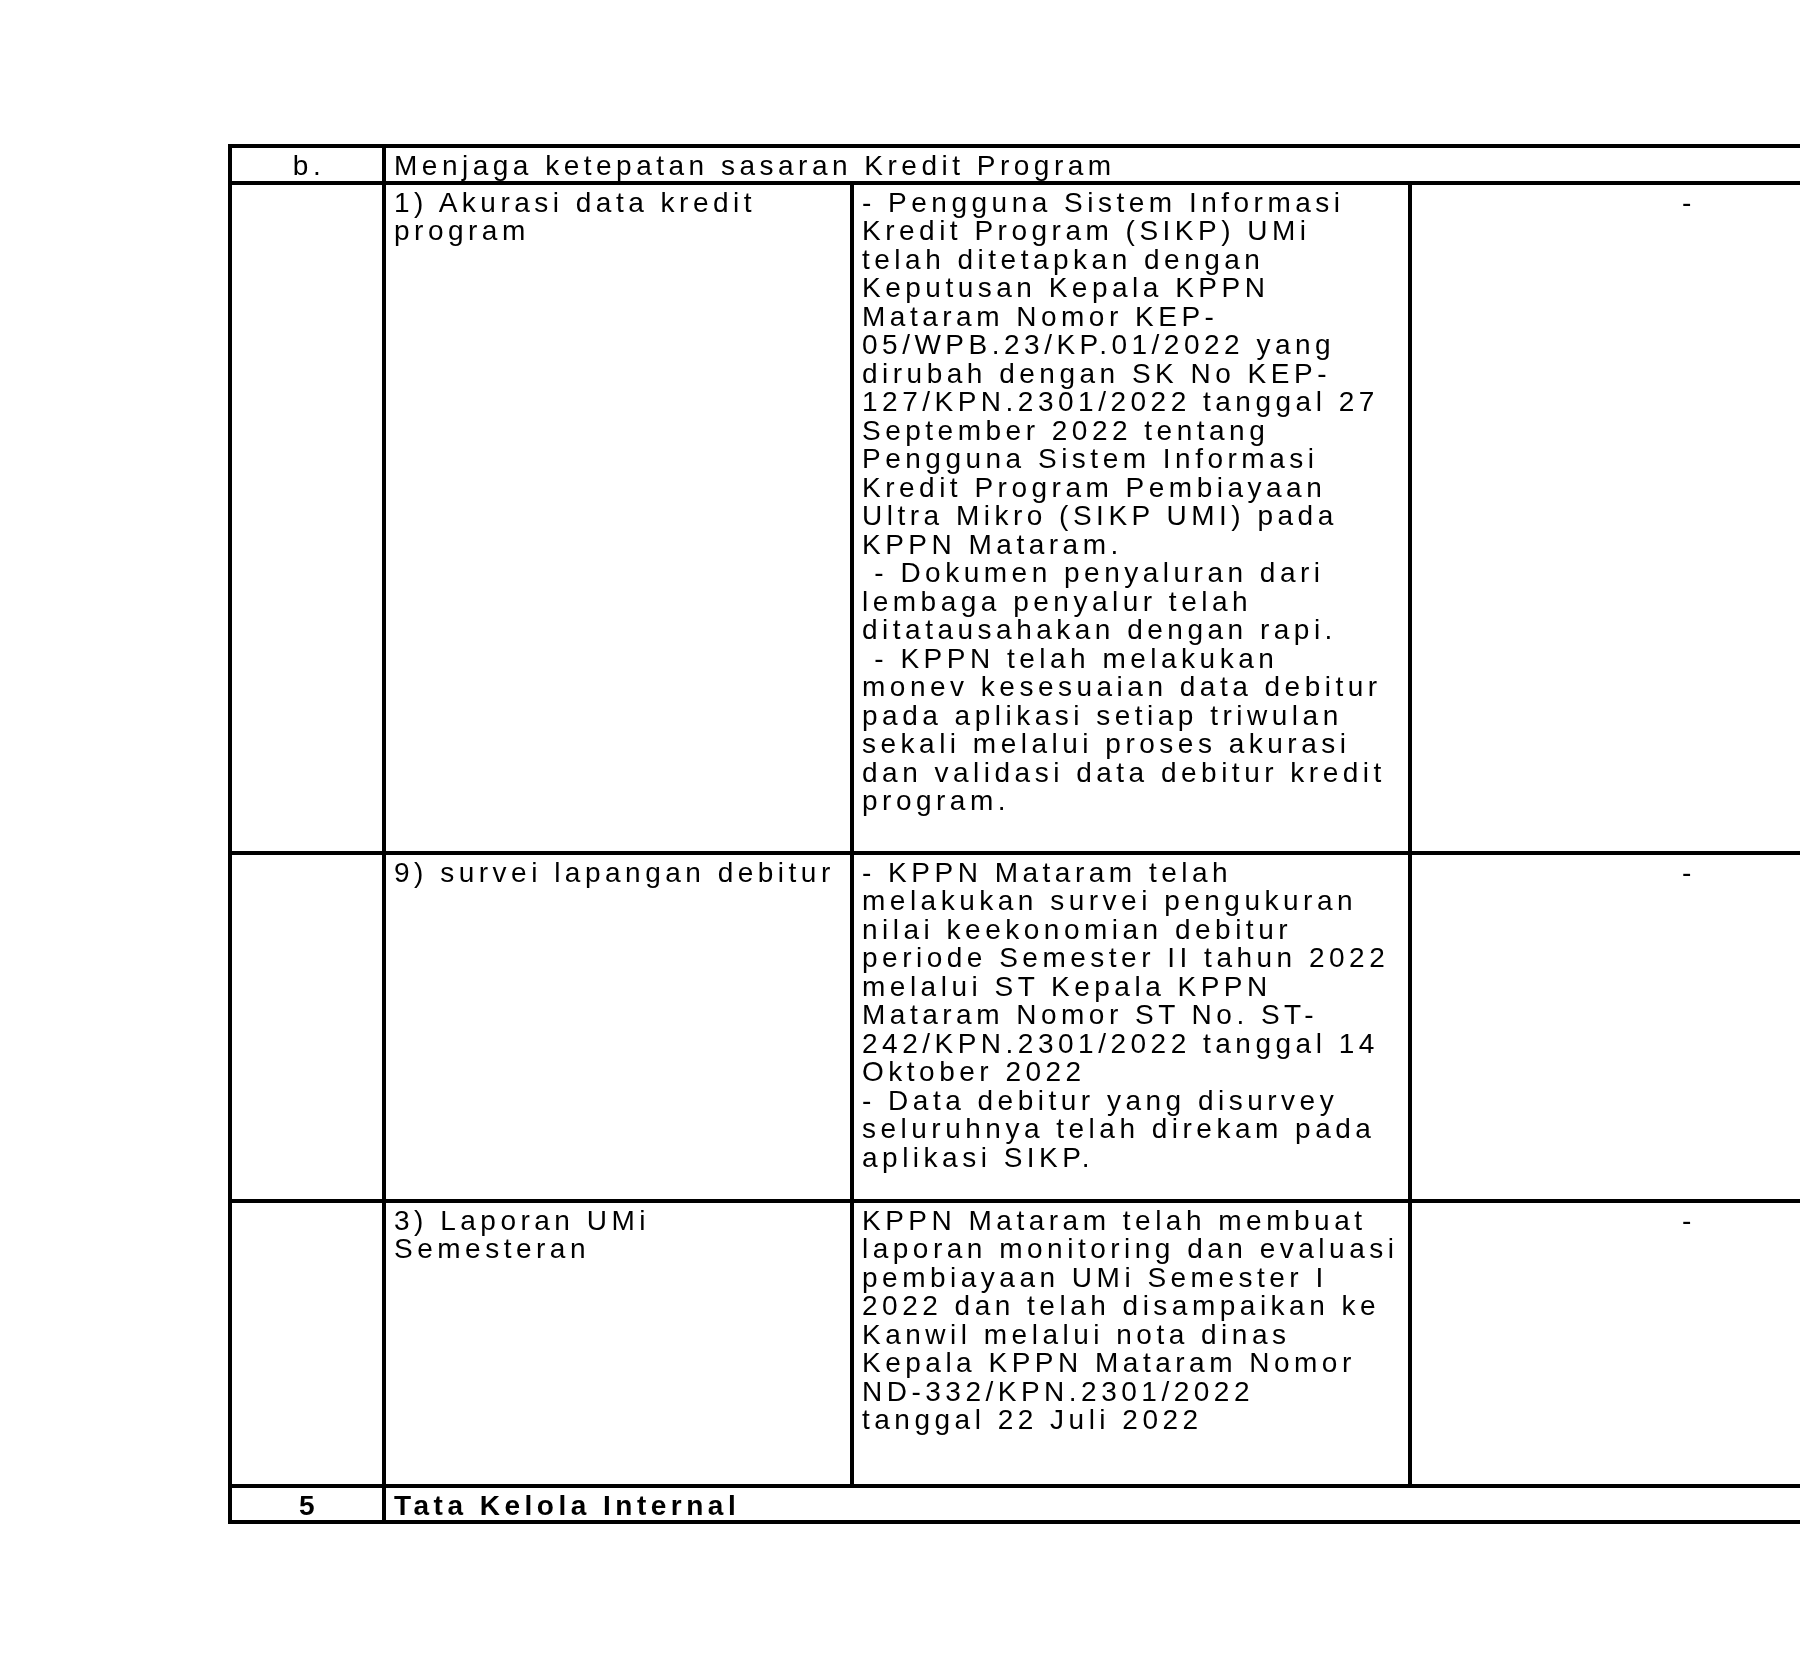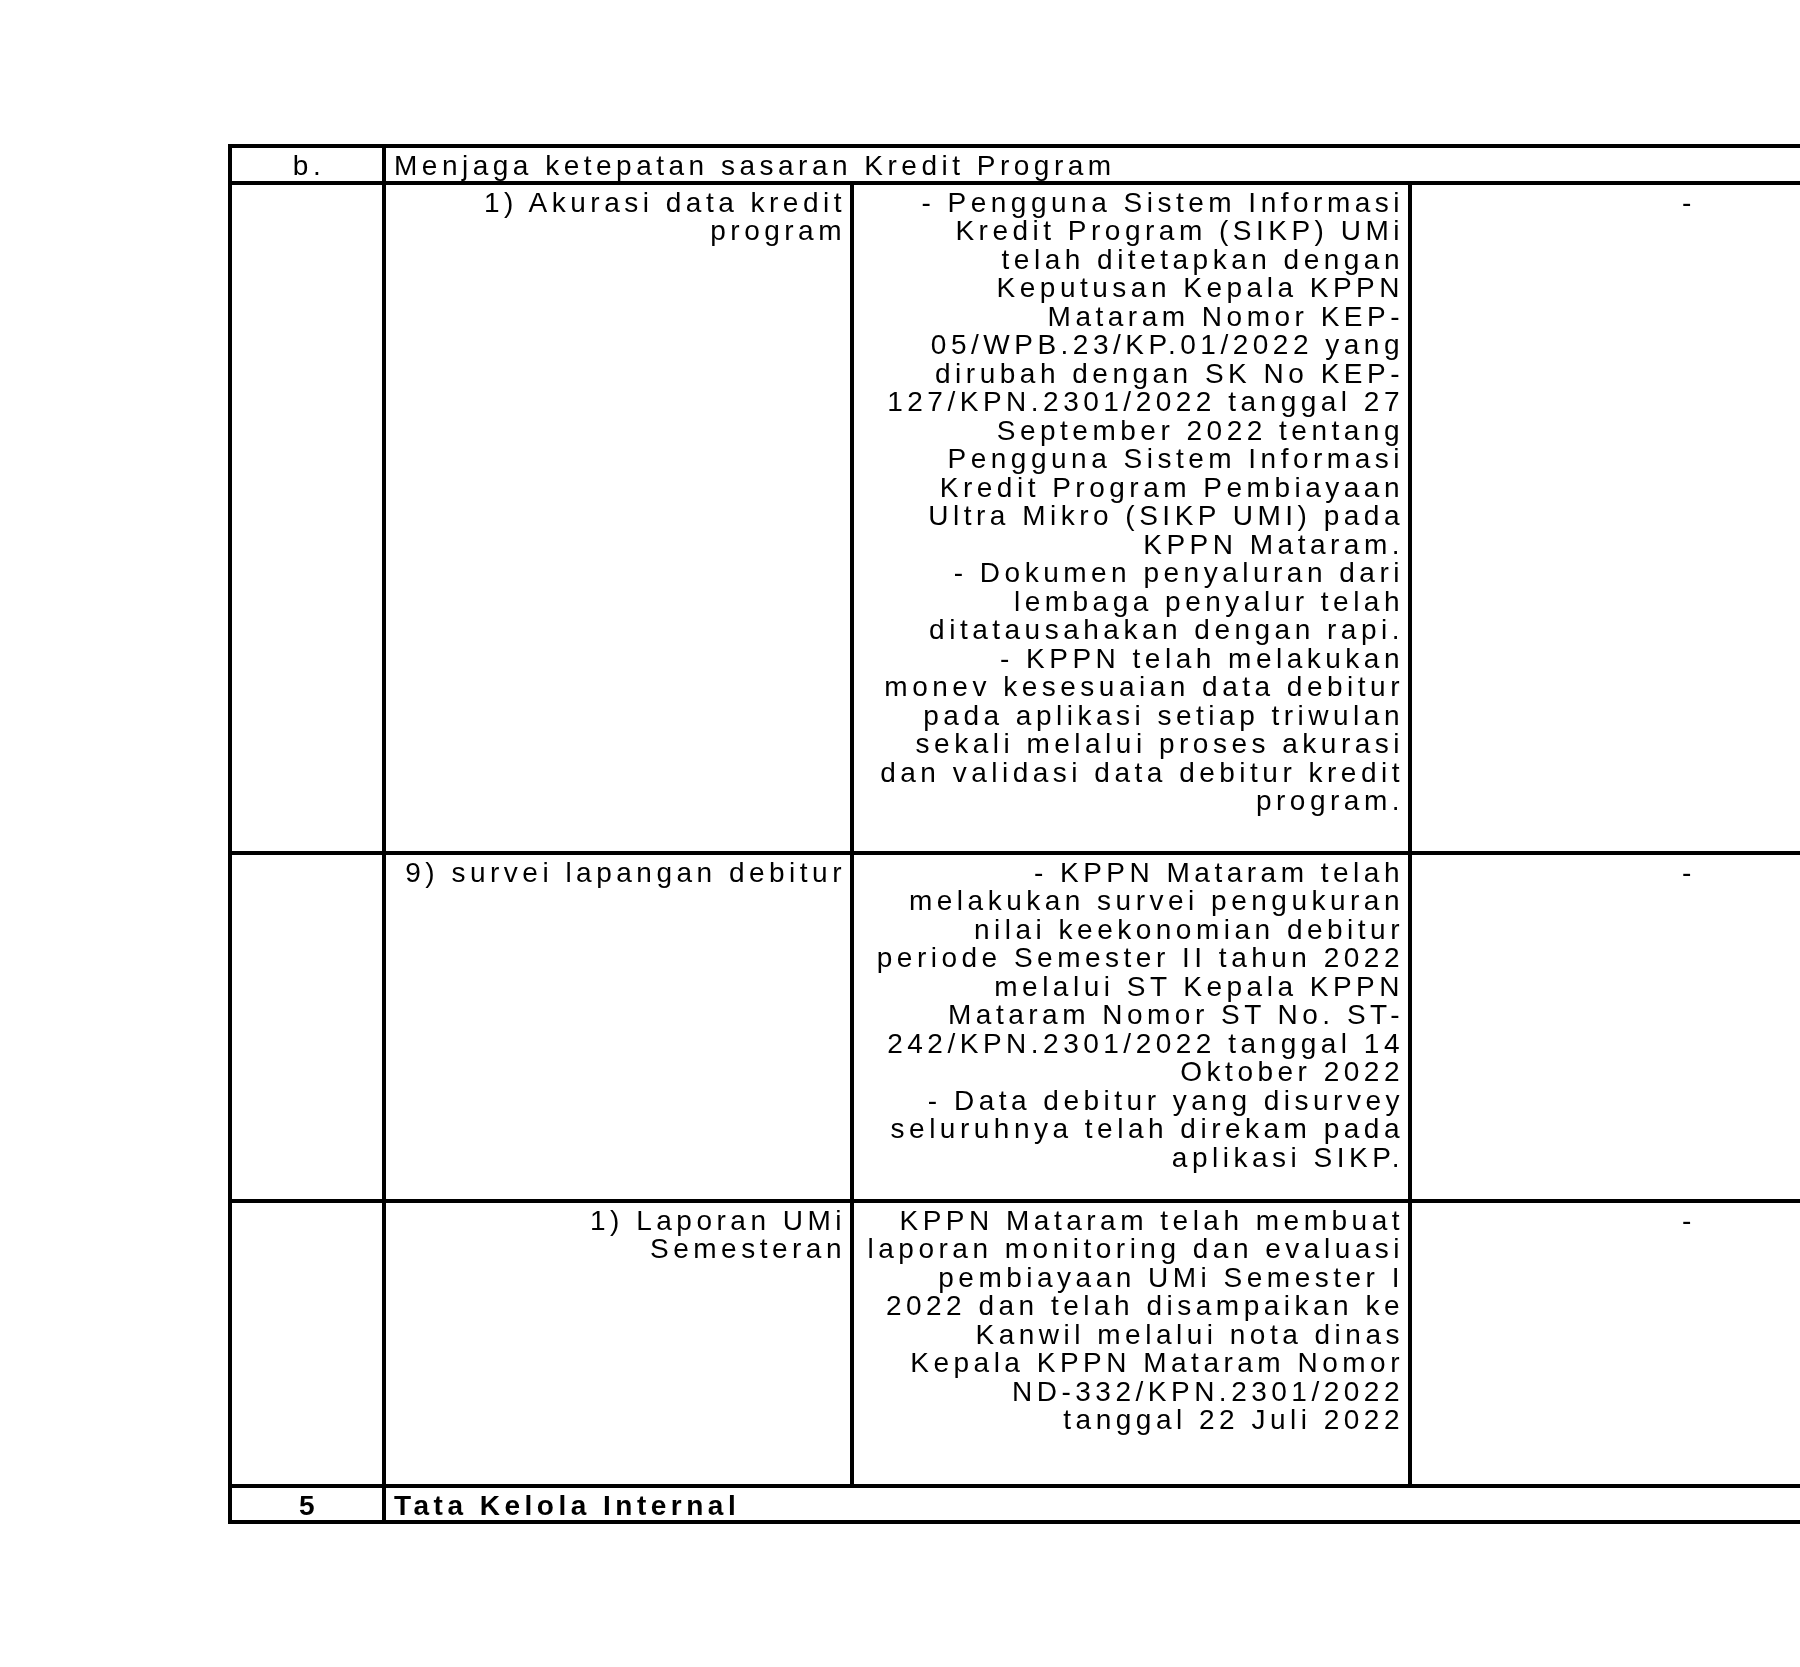--- a/index.html
+++ b/index.html
@@ -34,21 +34,21 @@
   col.c3{width:558px;}
   col.c4{width:554px;}
   tr.r-head{height:33px;}
   tr.r1{height:670px;}
   tr.r2{height:348px;}
   tr.r3{height:285px;}
   tr.r-foot{height:32px;}
   td.num{text-align:center;padding:0 0 0 0;vertical-align:middle;}
   tr.r1 td.num,tr.r2 td.num,tr.r3 td.num{vertical-align:top;}
   td.section-title{vertical-align:middle;padding:0 4px 0 8px;white-space:pre;}
-  td.item,td.desc{white-space:pre-wrap;text-align:right;}
+  td.item,td.desc{white-space:pre-wrap;}
   td.status{text-align:center;}
   .bold{font-weight:bold;}
 </style>
 </head>
 <body>
 
 <div class="canvas">
   <table class="grid">
     <colgroup>
       <col class="c1">
@@ -104,21 +104,21 @@
 242/KPN.2301/2022 tanggal 14
 Oktober 2022
 - Data debitur yang disurvey
 seluruhnya telah direkam pada
 aplikasi SIKP.</td>
       <td class="status">-</td>
     </tr>
 
     <tr class="r3">
       <td class="num"></td>
-      <td class="item">1) Laporan UMi
+      <td class="item">3) Laporan UMi
 Semesteran</td>
       <td class="desc">KPPN Mataram telah membuat
 laporan monitoring dan evaluasi
 pembiayaan UMi Semester I
 2022 dan telah disampaikan ke
 Kanwil melalui nota dinas
 Kepala KPPN Mataram Nomor
 ND-332/KPN.2301/2022
 tanggal 22 Juli 2022</td>
       <td class="status">-</td>

